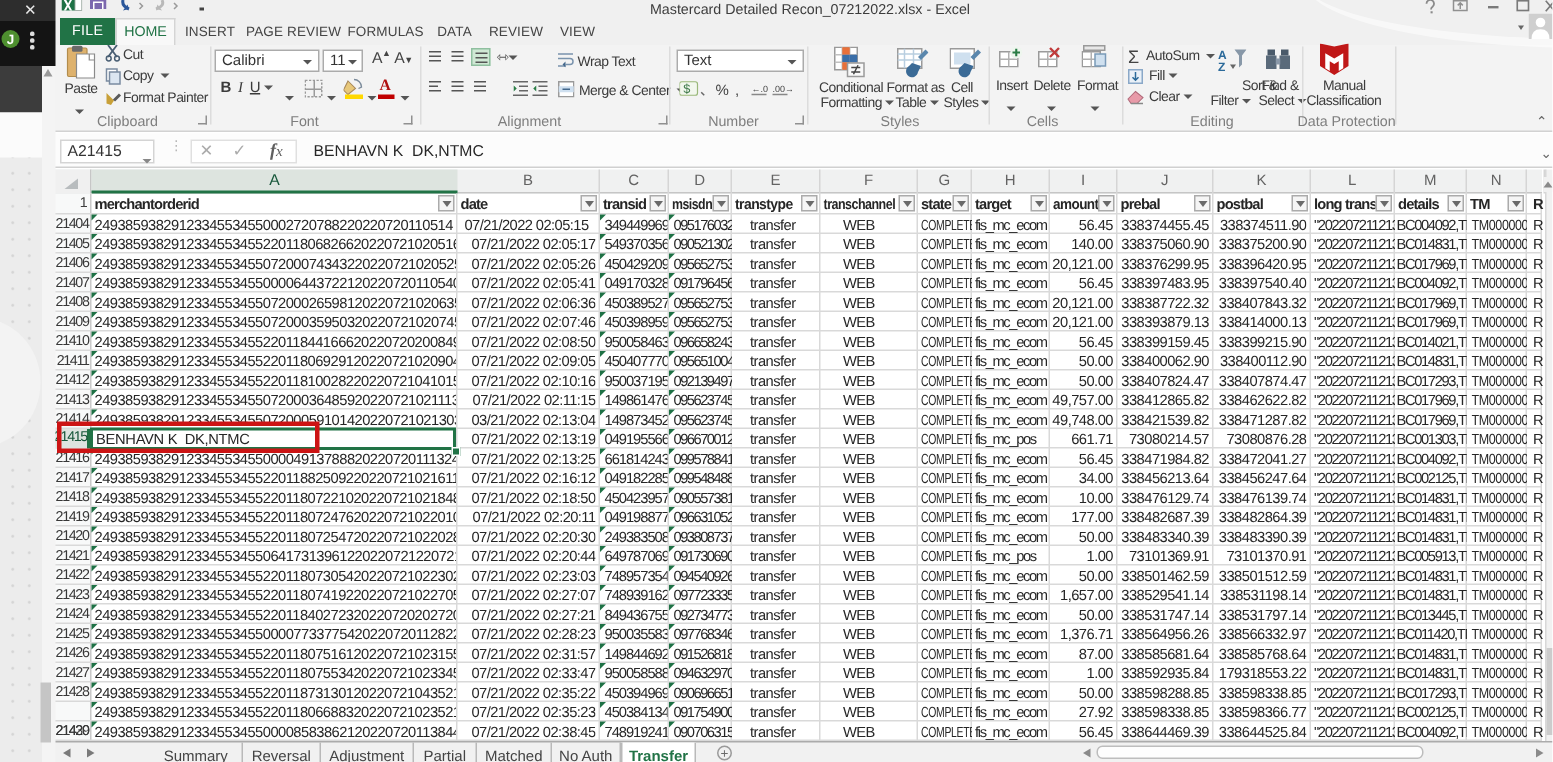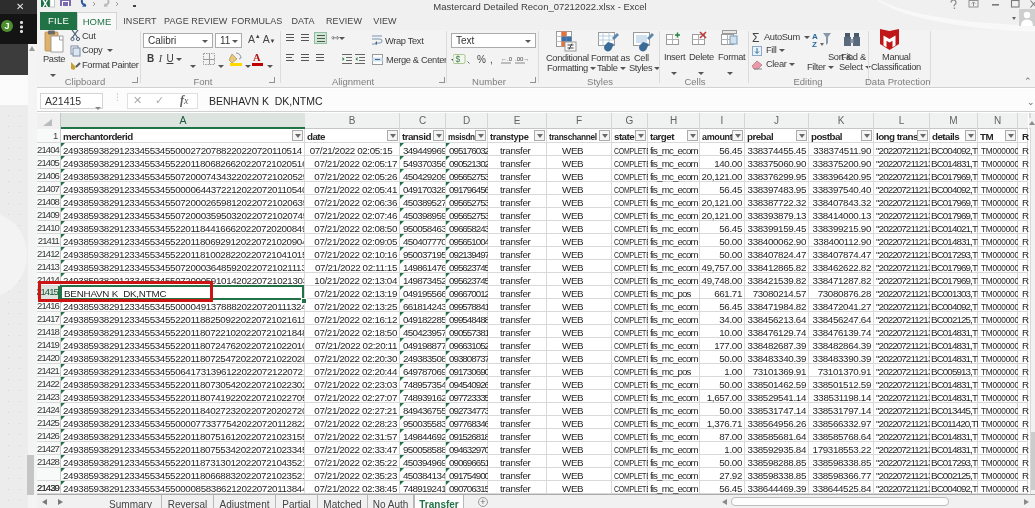--- a/index.html
+++ b/index.html
@@ -586,21 +586,21 @@
 <div class="cell sq" style="left:650px;top:261px;width:50px;">fis_mc_ecom</div>
 <div class="cell r" style="left:700px;top:261px;width:42px;">49,757.00</div>
 <div class="cell r" style="left:745px;top:261px;width:61px;">338412865.82</div>
 <div class="cell r" style="left:809px;top:261px;width:62px;">338462622.82</div>
 <div class="cell sq" style="left:876px;top:261px;width:54px;">"202207211213</div>
 <div class="cell sq" style="left:931px;top:261px;width:47px;">BC017969,TM0000</div>
 <div class="cell" style="left:981px;top:261px;width:37px;"><span class="sx" style="transform:scaleX(0.85);">TM000000</span></div>
 <div class="cell" style="left:1022px;top:261px;width:10px;">R</div>
 <div class="cell" style="left:63px;top:274px;width:241px;">249385938291233455345507200059101420220721021303</div>
 <div class="tri" style="left:61px;top:273px;"></div>
-<div class="cell r cB" style="left:305px;top:274px;width:92px;">10/21/2022 02:13:04</div>
+<div class="cell r cB" style="left:305px;top:274px;width:92px;">03/21/2022 02:13:04</div>
 <div class="cell cC" style="left:403px;top:274px;width:42px;">149873452</div>
 <div class="tri" style="left:400px;top:273px;"></div>
 <div class="cell cD" style="left:449px;top:274px;width:39px;">0956237451</div>
 <div class="tri" style="left:446px;top:273px;"></div>
 <div class="cell" style="left:500px;top:274px;width:46px;">transfer</div>
 <div class="cell" style="left:562px;top:274px;width:49px;">WEB</div>
 <div class="cell" style="left:614px;top:274px;width:34px;"><span class="sx">COMPLETED</span></div>
 <div class="cell sq" style="left:650px;top:274px;width:50px;">fis_mc_ecom</div>
 <div class="cell r" style="left:700px;top:274px;width:42px;">49,748.00</div>
 <div class="cell r" style="left:745px;top:274px;width:61px;">338421539.82</div>

